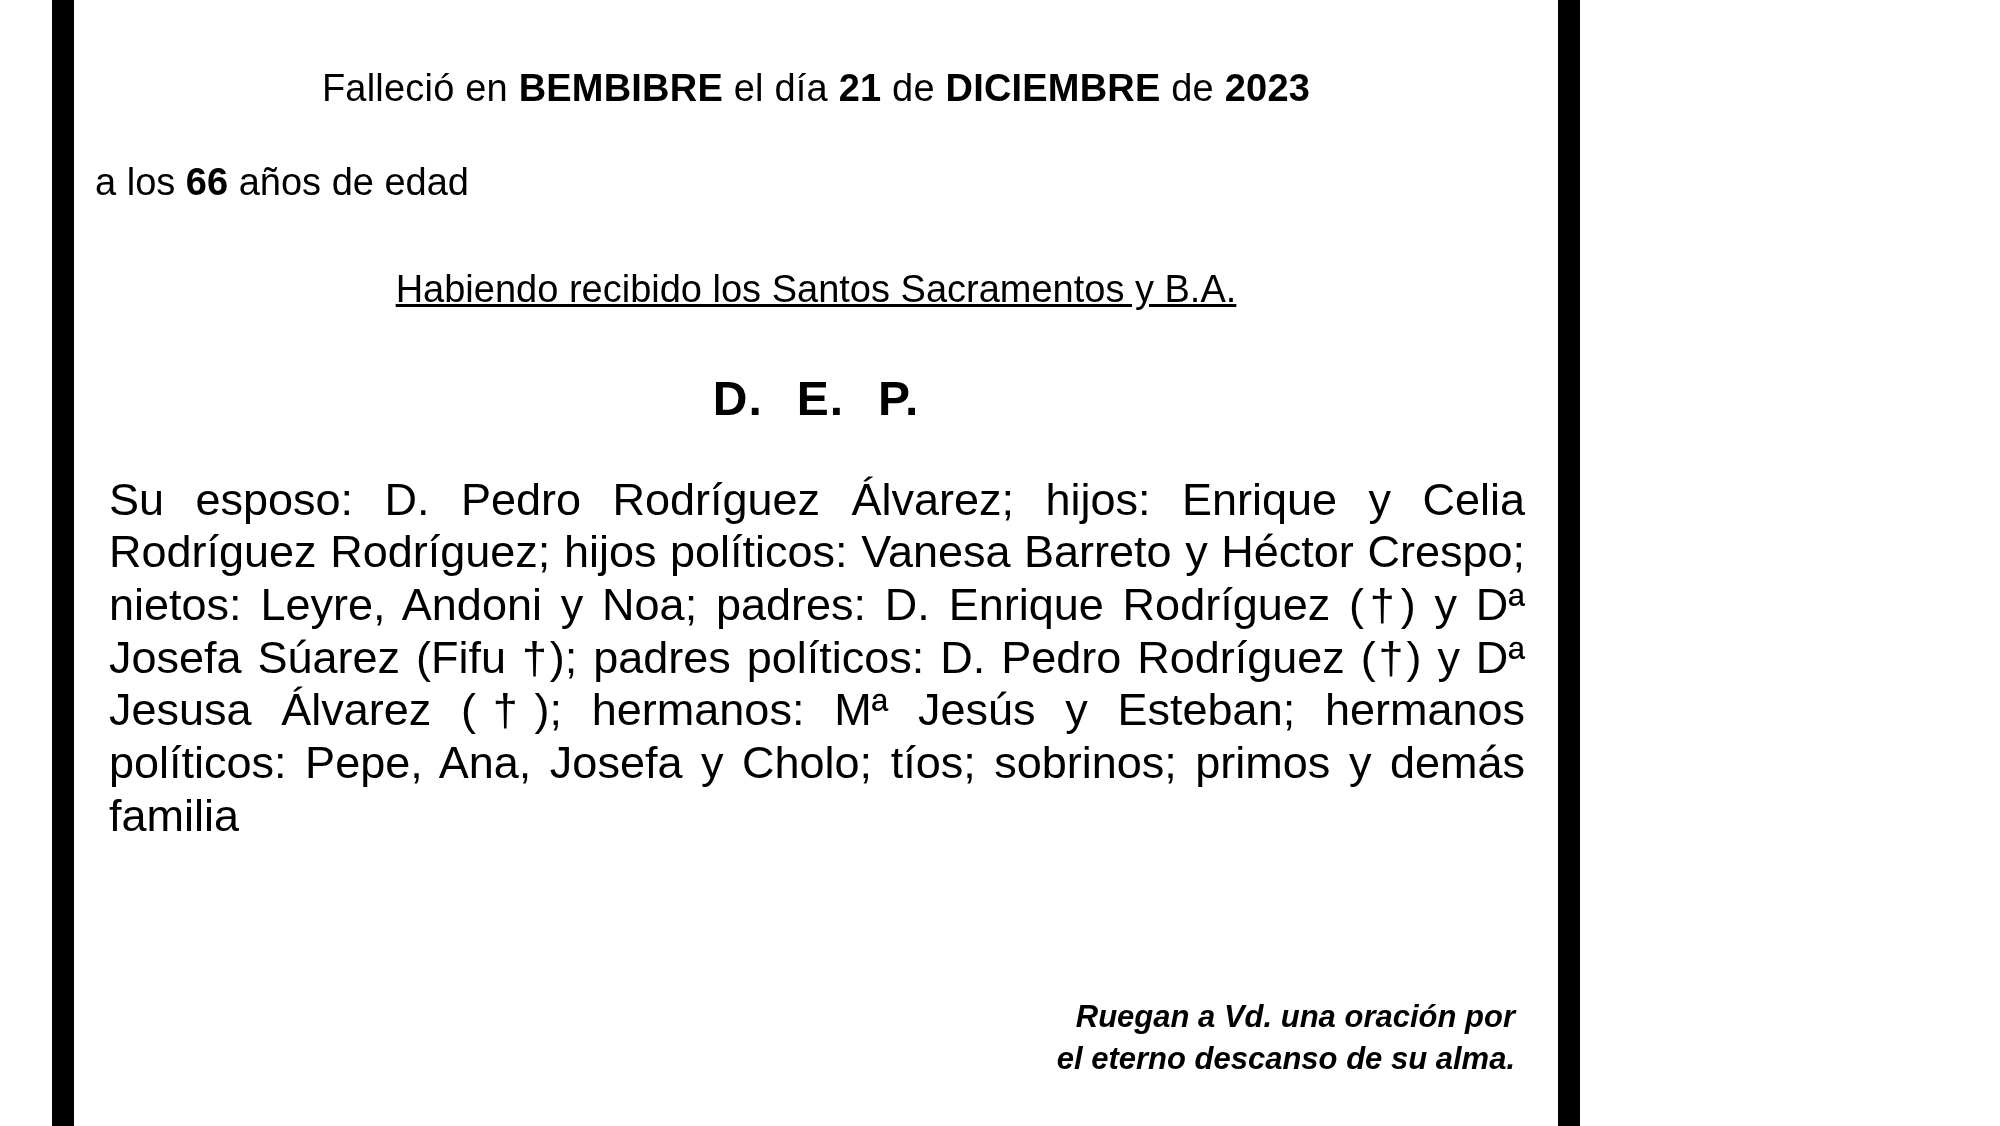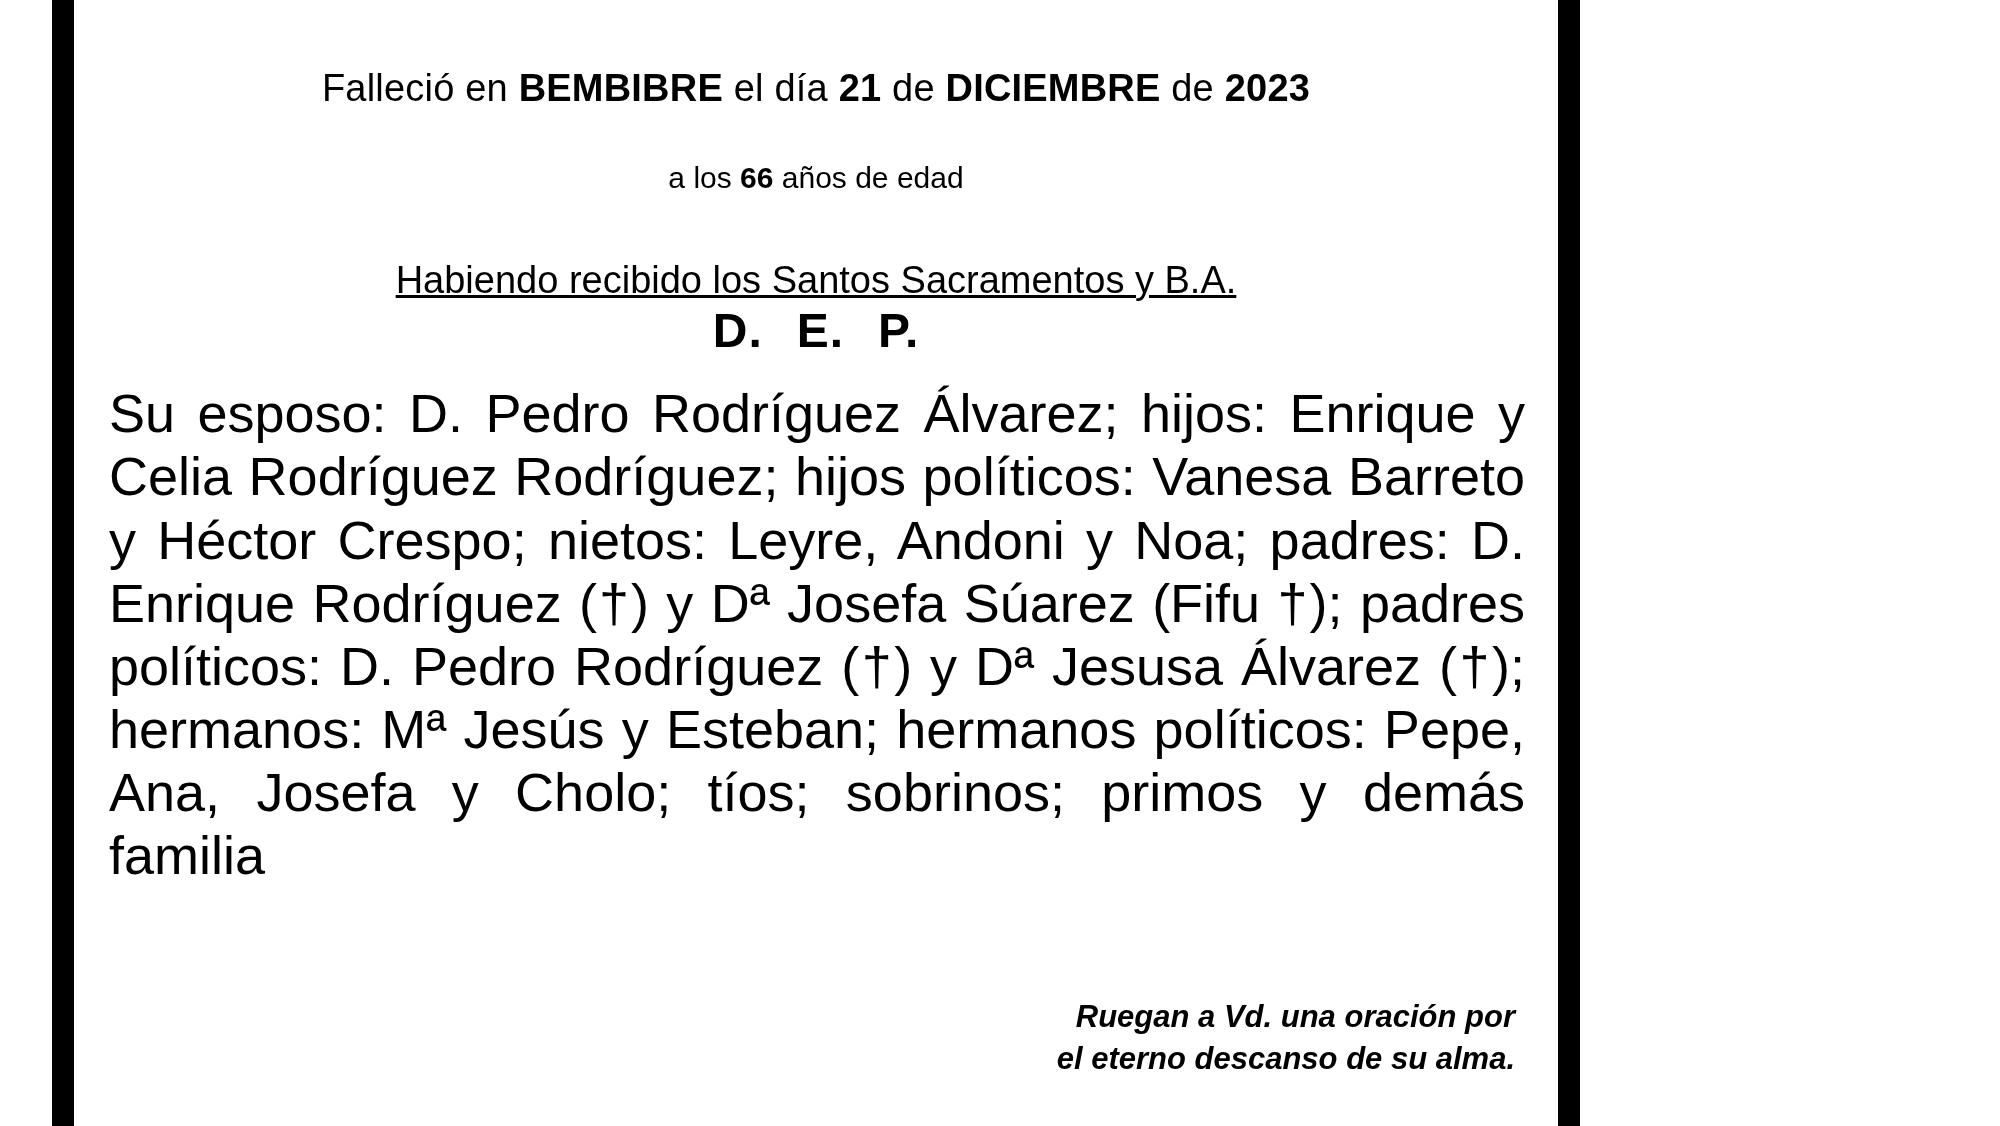--- a/index.html
+++ b/index.html
@@ -43,43 +43,44 @@
   }
 
   .line-death {
     text-align: center;
     font-size: 38px;
     line-height: 1.2;
     margin-top: 66px;
     letter-spacing: 0.2px;
   }
   .line-age {
-    text-align: center;
-    font-size: 30px;
+    text-align: left;
+    font-size: 38px;
     line-height: 1.2;
     margin-top: 48px;
   }
   .line-sacraments {
     text-align: center;
     font-size: 38px;
     line-height: 1.2;
     margin-top: 62px;
     text-decoration: underline;
   }
   .dep {
     text-align: center;
     font-weight: bold;
     font-size: 48px;
+    margin-top: 58px;
     letter-spacing: 1px;
   }
   .dep span.sep { display: inline-block; width: 34px; }
 
   .family {
-    margin-top: 24px;
-    font-size: 54px;
+    margin-top: 48px;
+    font-size: 45px;
     line-height: 1.17;
     text-align: justify;
     text-justify: inter-word;
     padding: 0 12px 0 14px;
     word-spacing: 0.5px;
   }
 
   .closing {
     position: absolute;
     right: 22px;

